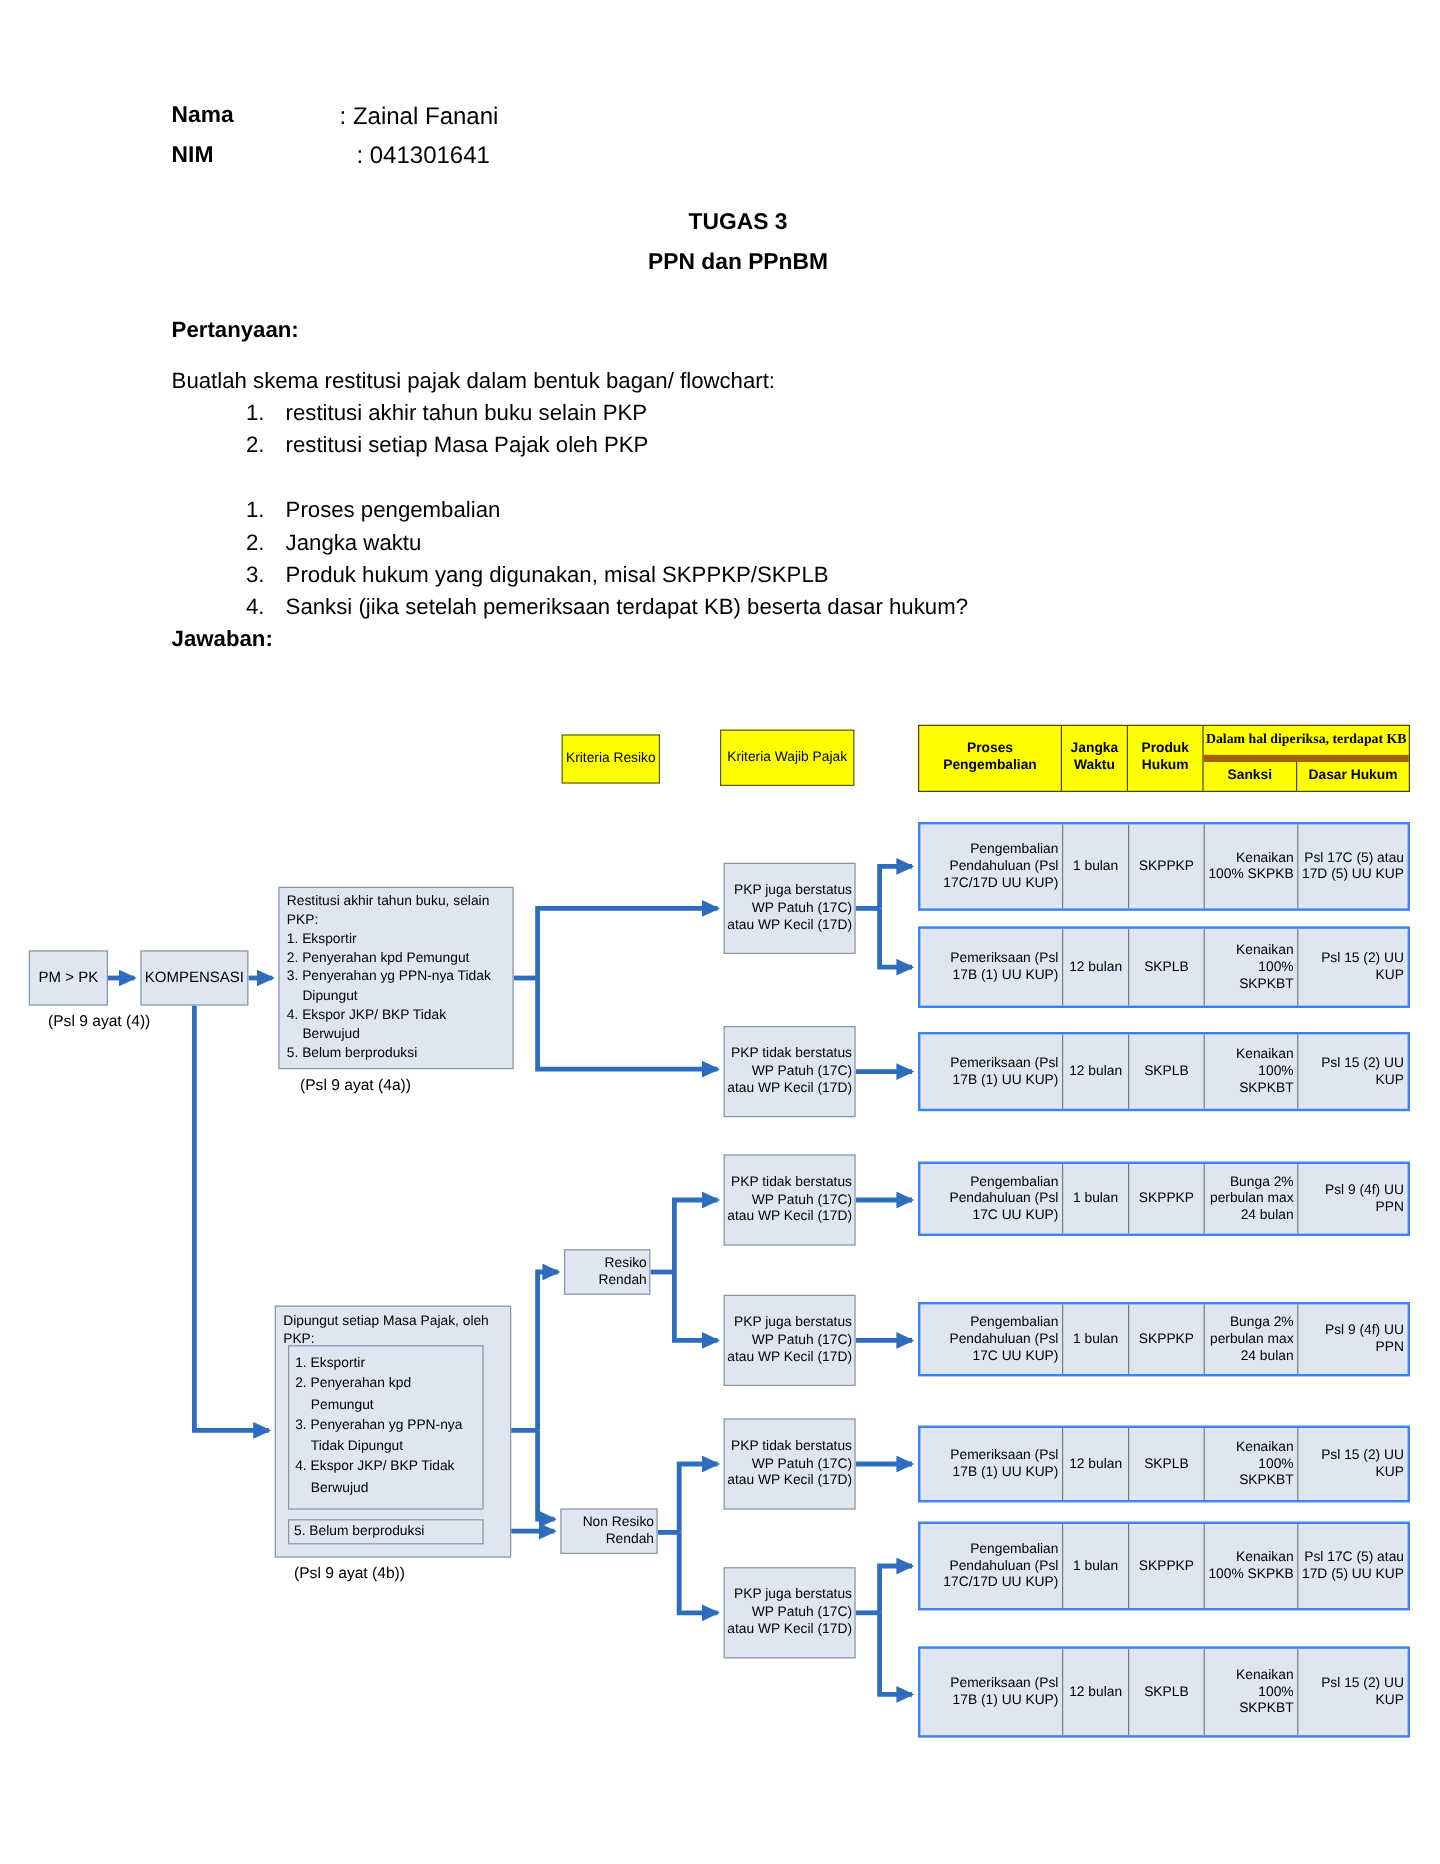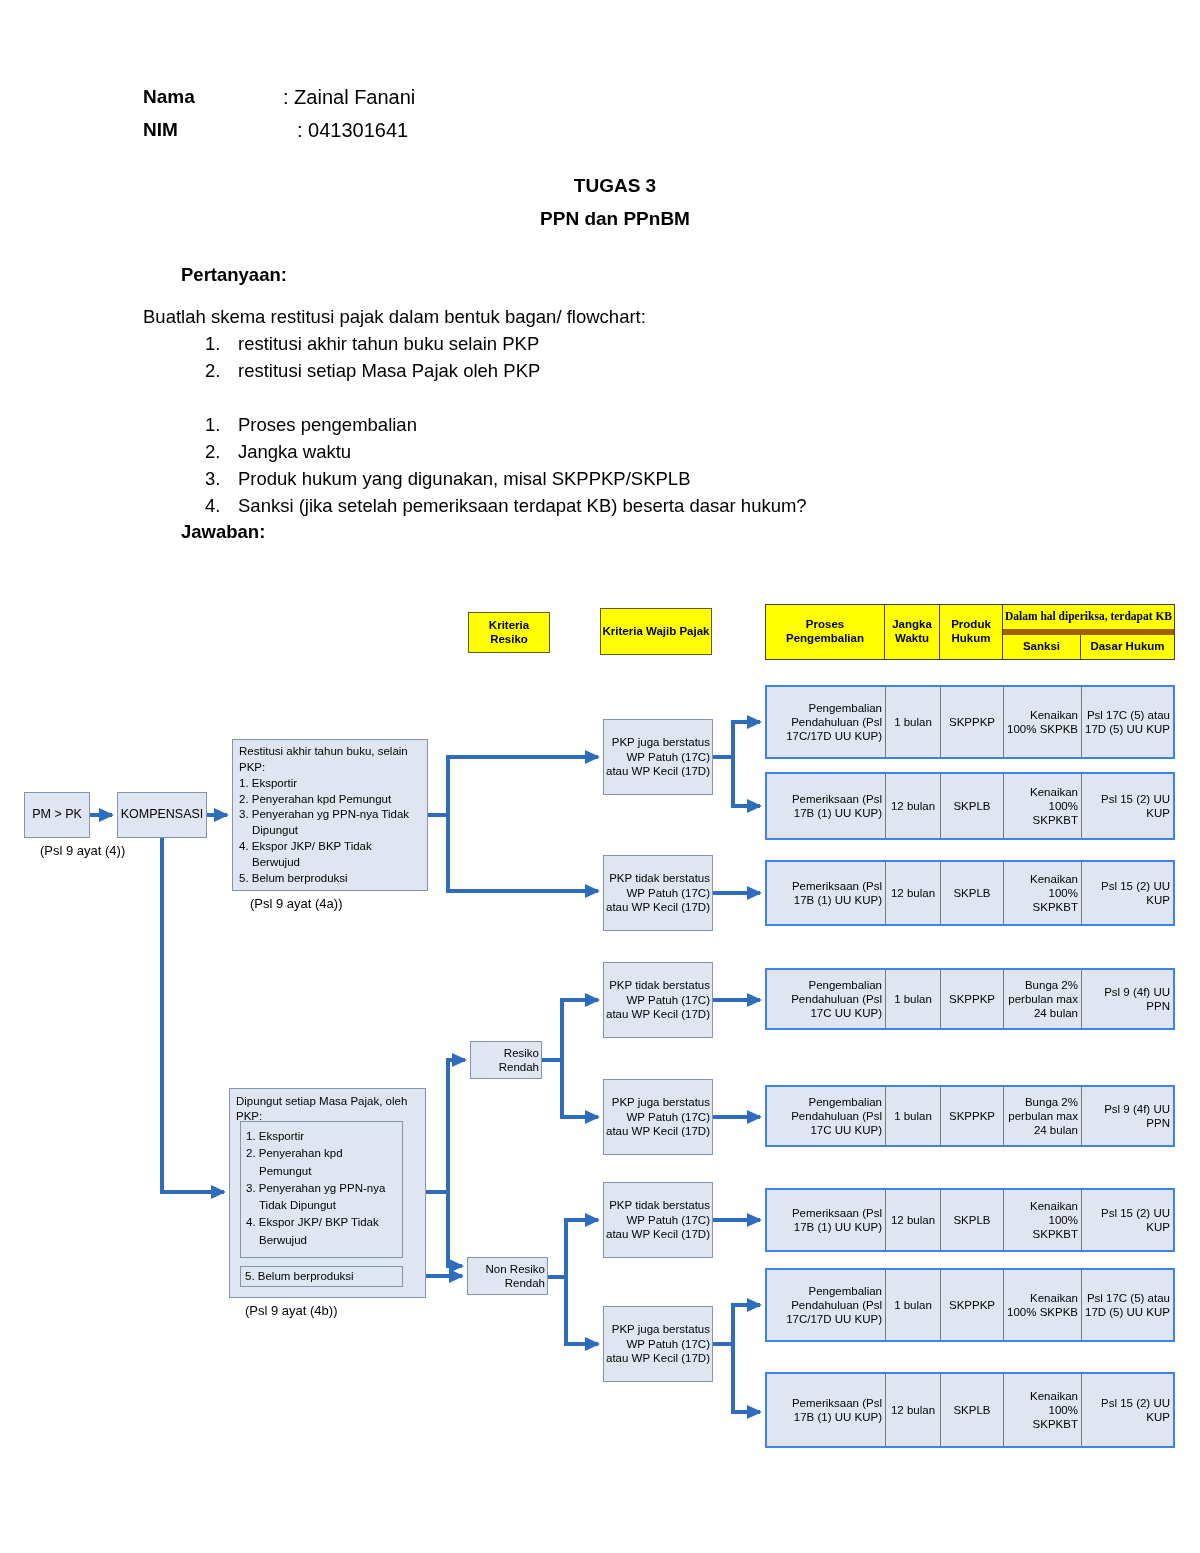--- a/index.html
+++ b/index.html
@@ -5,33 +5,33 @@
   html,body { margin:0; padding:0; background:#ffffff; }
   .page { position:relative; width:1200px; height:1553px; background:#ffffff;
           font-family:"Liberation Sans", sans-serif; color:#000000; overflow:hidden; }
   .abs { position:absolute; }
 
   
   .hdr-label { font-weight:bold; font-size:19px; }
   .hdr-value { font-weight:normal; font-size:20px; }
   .title-center { left:140px; width:950px; text-align:center; font-weight:bold; font-size:19px; }
   .body-line { font-size:18.5px; }
-  .bold-line { font-weight:bold; font-size:18.5px;margin-left:38px; }
+  .bold-line { font-weight:bold; font-size:18.5px; }
   .qline { font-size:18.5px; }
   .qline .num { display:inline-block; width:33px; }
   .fig-title { left:120px; width:1000px; text-align:center; font-weight:bold; font-size:19.5px; }
 
   
   .fbox { position:absolute; background:#dfe6f1; border:1px solid #8494a9; box-sizing:border-box;
           font-size:11.5px; line-height:1.25; }
   .fcenter { display:flex; align-items:center; justify-content:center; text-align:right; padding:2px; }
   .caption { position:absolute; font-size:13px; text-align:left; }
 
   .ybox { position:absolute; background:#ffff00; border:1px solid #5c5c24; box-sizing:border-box;
-          font-weight:bold; font-size:11.5px; text-align:center;
+          font-weight:normal; font-size:11.5px; text-align:center;
           display:flex; align-items:center; justify-content:center; line-height:1.2; }
 
   
   .htable { position:absolute; left:765px; top:604px; width:410px; height:56px; display:flex;
             background:#ffff00; border:1px solid #44441c; box-sizing:border-box;
             font-weight:bold; font-size:11.5px; text-align:center; line-height:1.18; }
   .hcell { display:flex; align-items:center; justify-content:center; border-right:1px solid #44441c; box-sizing:border-box; }
   .hc1 { width:119px; } .hc2 { width:55px; } .hc3 { width:63px; }
   .hc4 { width:171px; display:flex; flex-direction:column; border-right:none; }
   .hc4-top { height:30px; display:flex; align-items:center; justify-content:center; border-bottom:6px solid #a16207; box-sizing:border-box; width:100%;font-family:Liberation Serif, serif; }

